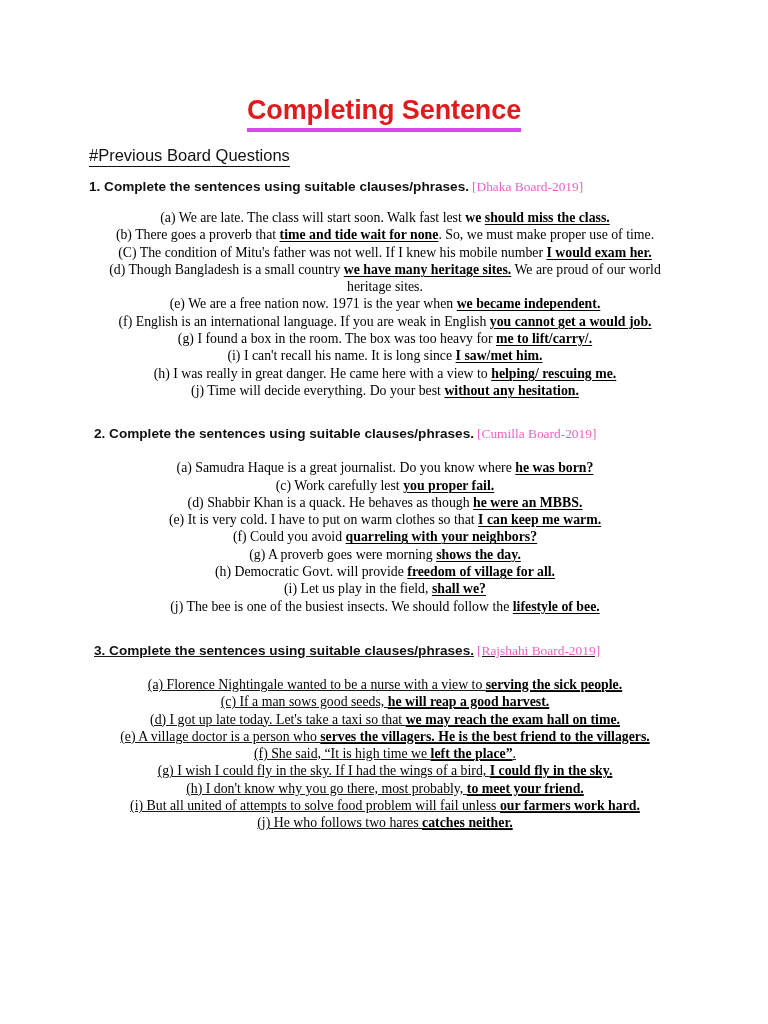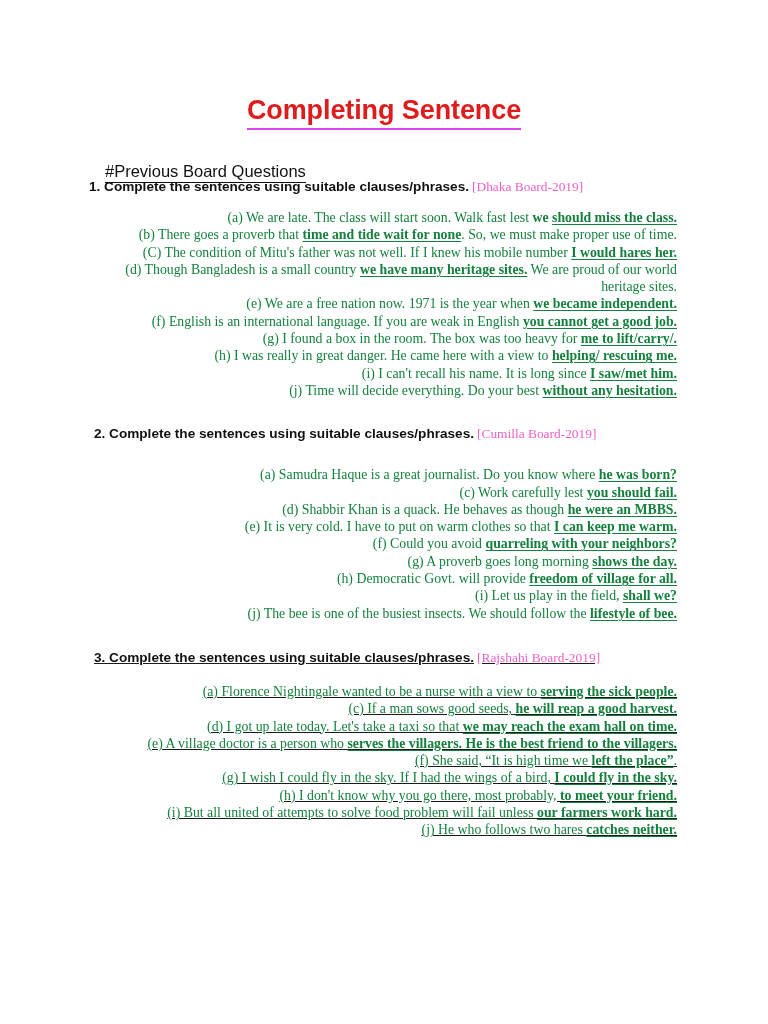--- a/index.html
+++ b/index.html
@@ -37,35 +37,35 @@
     text-align: center;
     font-family: "Liberation Sans", "DejaVu Sans", sans-serif;
     font-weight: bold;
     font-size: 27px;
     line-height: 34px;
     color: #e01b1b;
     letter-spacing: -0.1px;
   }
   .doc-title span.t {
     display: inline-block;
-    border-bottom: 2px solid #d946ef;
+    border-bottom: 4px solid #d946ef;
     padding-bottom: 1px;
   }
 
   
   .sub-heading {
     position: absolute;
     top: 145px;
     left: 89px;
     font-family: "Liberation Sans", "DejaVu Sans", sans-serif;
     font-size: 16.5px;
     line-height: 21px;
     font-weight: normal;
     color: #111111;
-    margin: 16px;
+    margin: 0;
   }
   .sub-heading span.u {
     display: inline-block;
     border-bottom: 1.4px solid #111;
     padding-bottom: 0px;
   }
 
   
   .content {
     position: absolute;
@@ -94,80 +94,80 @@
     text-align: right;
   }
 
   .qlist {
     margin: 4px;
     padding: 0;
     list-style: none;
     font-family: "Liberation Serif", "DejaVu Serif", serif;
     font-size: 13.8px;
     line-height: 17.3px;
-    color: #15803d;
-    text-align: right;
+    color: #000000;
+    text-align: center;
   }
   .qlist li {
     margin: 0;
     padding: 0;
   }
 
   b.ans {
     font-weight: bold;
     text-decoration: underline;
     text-underline-offset: 1.5px;
     text-decoration-thickness: 1.1px;
   }
   b.plain {
     font-weight: bold;
     text-decoration: none;
   }
 
   
   #block-1 .qhead { margin-bottom: 14px; }
-  #block-2 .qhead { margin-bottom: 24px; margin-left: 5px; }
+  #block-2 .qhead { margin-bottom: 17px; margin-left: 5px; }
   #block-3 .qhead { margin-bottom: 17px; margin-left: 5px; }
   #block-2 { margin-top: 26px; }
   #block-3 { margin-top: 27px; text-decoration: underline; }
 </style>
 </head>
 <body>
 
 <div class="page">
 
   <h1 class="doc-title"><span class="t">Completing Sentence</span></h1>
 
   <div class="sub-heading"><span class="u">#Previous Board Questions</span></div>
 
   <div class="content" id="sections-root">
       <div class="qblock" id="block-1">
         <div class="qhead"><span>1. Complete the sentences using suitable clauses/phrases.</span><span class="board">[Dhaka Board-2019]</span></div>
         <ul class="qlist">
           <li><span>(a) We are late. The class will start soon. Walk fast lest </span><b class="plain">we </b><b class="ans">should miss the class.</b></li>
           <li><span>(b) There goes a proverb that </span><b class="ans">time and tide wait for none</b><span>. So, we must make proper use of time.</span></li>
-          <li><span>(C) The condition of Mitu's father was not well. If I knew his mobile number </span><b class="ans">I would hares her.</b></li>
+          <li><span>(C) The condition of Mitu's father was not well. If I knew his mobile number </span><b class="ans">I would exam her.</b></li>
           <li><span>(d) Though Bangladesh is a small country </span><b class="ans">we have many heritage sites.</b><span> We are proud of our world heritage sites.</span></li>
           <li><span>(e) We are a free nation now. 1971 is the year when </span><b class="ans">we became independent.</b></li>
-          <li><span>(f) English is an international language. If you are weak in English </span><b class="ans">you cannot get a good job.</b></li>
+          <li><span>(f) English is an international language. If you are weak in English </span><b class="ans">you cannot get a would job.</b></li>
           <li><span>(g) I found a box in the room. The box was too heavy for </span><b class="ans">me to lift/carry/.</b></li>
+          <li><span>(i) I can't recall his name. It is long since </span><b class="ans">I saw/met him.</b></li>
           <li><span>(h) I was really in great danger. He came here with a view to </span><b class="ans">helping/ rescuing me.</b></li>
-          <li><span>(i) I can't recall his name. It is long since </span><b class="ans">I saw/met him.</b></li>
           <li><span>(j) Time will decide everything. Do your best </span><b class="ans">without any hesitation.</b></li>
         </ul>
       </div>
       <div class="qblock" id="block-2">
         <div class="qhead"><span>2. Complete the sentences using suitable clauses/phrases.</span><span class="board">[Cumilla Board-2019]</span></div>
         <ul class="qlist">
           <li><span>(a) Samudra Haque is a great journalist. Do you know where </span><b class="ans">he was born?</b></li>
-          <li><span>(c) Work carefully lest </span><b class="ans">you should fail.</b></li>
+          <li><span>(c) Work carefully lest </span><b class="ans">you proper fail.</b></li>
           <li><span>(d) Shabbir Khan is a quack. He behaves as though </span><b class="ans">he were an MBBS.</b></li>
           <li><span>(e) It is very cold. I have to put on warm clothes so that </span><b class="ans">I can keep me warm.</b></li>
           <li><span>(f) Could you avoid </span><b class="ans">quarreling with your neighbors?</b></li>
-          <li><span>(g) A proverb goes long morning </span><b class="ans">shows the day.</b></li>
+          <li><span>(g) A proverb goes were morning </span><b class="ans">shows the day.</b></li>
           <li><span>(h) Democratic Govt. will provide </span><b class="ans">freedom of village for all.</b></li>
           <li><span>(i) Let us play in the field, </span><b class="ans">shall we?</b></li>
           <li><span>(j) The bee is one of the busiest insects. We should follow the </span><b class="ans">lifestyle of bee.</b></li>
         </ul>
       </div>
       <div class="qblock" id="block-3">
         <div class="qhead"><span>3. Complete the sentences using suitable clauses/phrases.</span><span class="board">[Rajshahi Board-2019]</span></div>
         <ul class="qlist">
           <li><span>(a) Florence Nightingale wanted to be a nurse with a view to </span><b class="ans">serving the sick people.</b></li>
           <li><span>(c) If a man sows good seeds, </span><b class="ans">he will reap a good harvest.</b></li>

